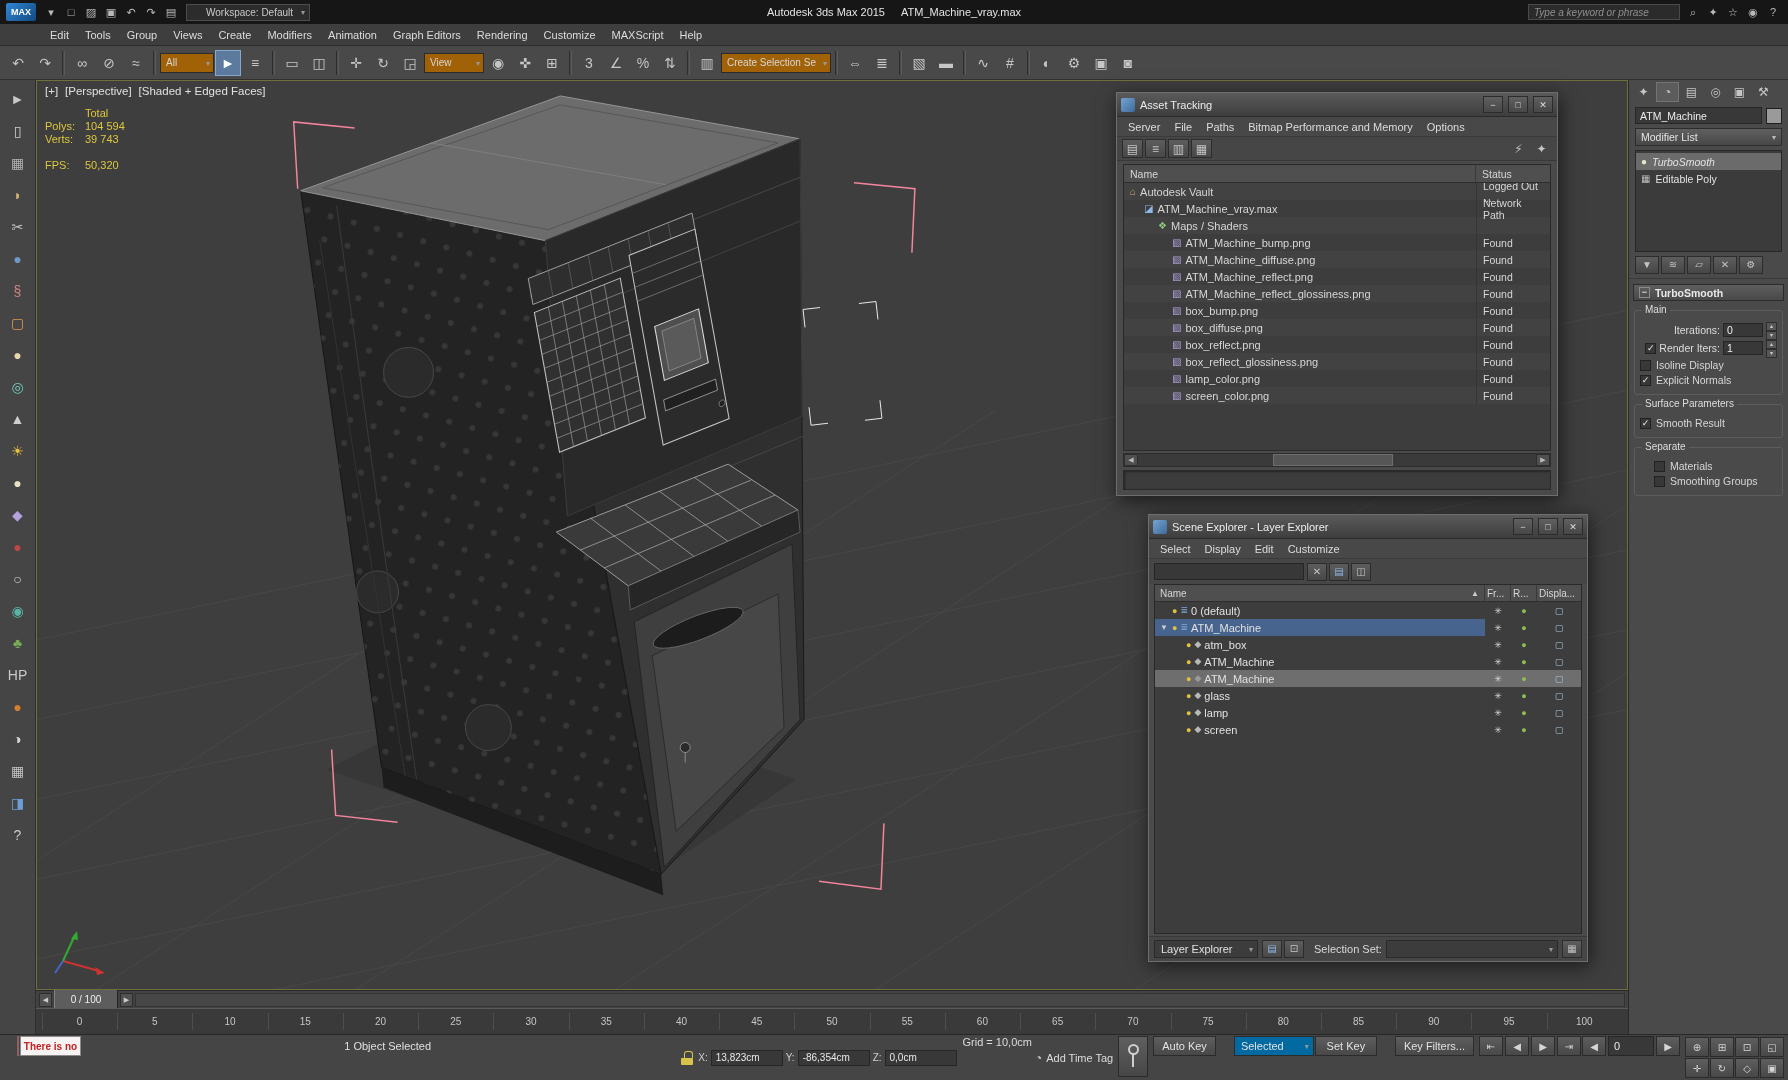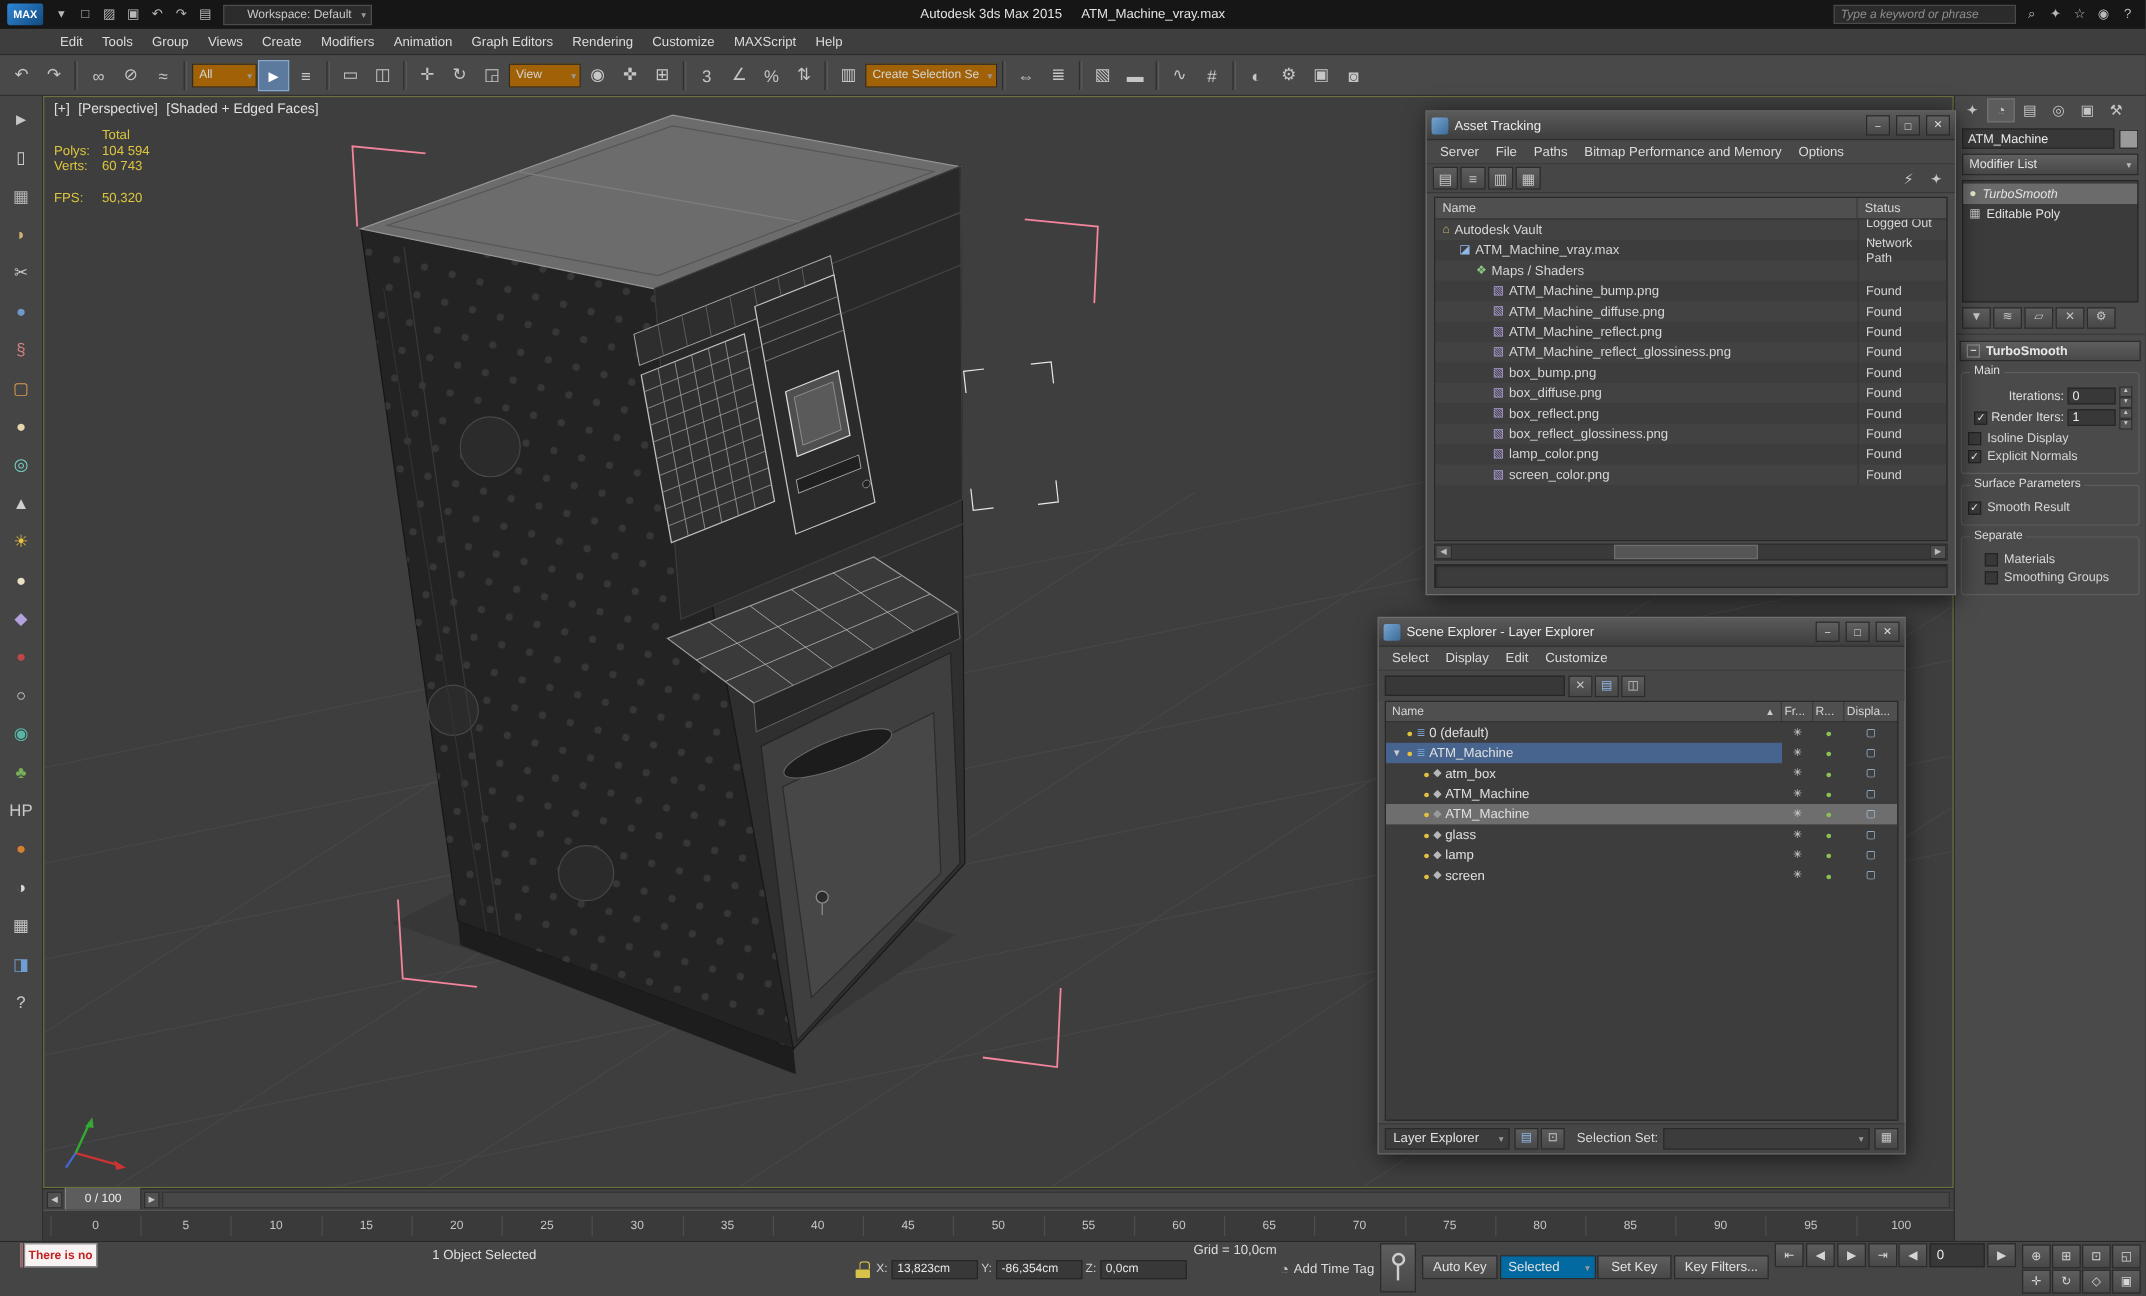--- a/index.html
+++ b/index.html
@@ -109,32 +109,32 @@
 .coord-field{width:72px;height:16px;background:#383838;border:1px solid #262626;color:#e8e8e8;font-size:10px;display:inline-flex;align-items:center;padding:0 4px;}
 .lock-icon{width:12px;height:14px;position:relative;display:inline-block;margin-right:2px;}
 .lock-icon::before{content:"";position:absolute;top:0;left:2.5px;width:7px;height:6px;border:1.5px solid #d8c24a;border-bottom:none;border-radius:3px 3px 0 0;}
 .lock-icon::after{content:"";position:absolute;bottom:0;left:0;width:12px;height:7px;background:#d8c24a;border-radius:1px;}
 .grid-col{gap:3px;}
 .grid-text{color:#dcdcdc;white-space:nowrap;}
 .timetag{display:flex;align-items:center;gap:4px;color:#dcdcdc;white-space:nowrap;}
 .set-keys-button{width:30px;height:41px;background:linear-gradient(#5f5f5f,#474747);border:1px solid #2b2b2b;display:flex;align-items:flex-start;justify-content:center;padding-top:7px;}
 .key-shape{width:11px;height:11px;border:2.5px solid #cfcfcf;border-radius:50%;position:relative;}
 .key-shape::after{content:"";position:absolute;left:2px;top:8px;width:2.5px;height:13px;background:#cfcfcf;}
-.anim-row{display:flex;gap:2px;margin-top:10px;}
+.anim-row{display:flex;gap:18px;}
 .sb-button{height:20px;min-width:62px;background:linear-gradient(#5e5e5e,#484848);border:1px solid #2b2b2b;display:flex;align-items:center;justify-content:center;padding:0 8px;color:#e2e2e2;white-space:nowrap;}
 .sb-dropdown{height:20px;min-width:80px;background:#0369a1;border:1px solid #2b2b2b;display:flex;align-items:center;padding:0 16px 0 6px;position:relative;color:#e2e2e2;}
 .sb-dropdown::after{content:"▾";position:absolute;right:4px;font-size:8px;color:#999;}
 .play-row{display:flex;gap:2px;}
 .sb-icon-btn{width:24px;height:20px;background:linear-gradient(#5e5e5e,#484848);border:1px solid #2b2b2b;display:flex;align-items:center;justify-content:center;color:#d5d5d5;font-size:10px;}
 .frame-field{width:46px;height:20px;background:#383838;border:1px solid #262626;display:flex;align-items:center;padding:0 5px;color:#e8e8e8;}
 .nav-col{display:grid;grid-template-columns:repeat(4,24px);grid-auto-rows:20px;gap:1px;align-content:center;}
 
 
 .float-window{position:absolute;background:#4a4a4a;border:1px solid #6e6e6e;box-shadow:2px 4px 18px rgba(0,0,0,.6);display:flex;flex-direction:column;z-index:10;}
-#asset-tracking{left:1188px;top:92px;width:442px;height:404px;}
+#asset-tracking{left:1116px;top:92px;width:442px;height:404px;}
 #scene-explorer{left:1148px;top:514px;width:440px;height:448px;}
 .fw-titlebar{height:24px;background:linear-gradient(#5a5a5a,#3e3e3e);border-bottom:1px solid #2a2a2a;display:flex;align-items:center;gap:5px;padding:0 4px;flex:none;}
 .fw-icon{width:14px;height:14px;background:linear-gradient(135deg,#77a5d2,#3c6a9a);border-radius:2px;flex:none;}
 .fw-title{flex:1;color:#ececec;white-space:nowrap;overflow:hidden;}
 .wbtn{width:20px;height:17px;background:linear-gradient(#606060,#474747);border:1px solid #2b2b2b;display:flex;align-items:center;justify-content:center;font-size:9px;color:#ddd;flex:none;}
 .fw-menubar{height:20px;display:flex;align-items:center;padding:0 4px;background:#484848;border-bottom:1px solid #3a3a3a;flex:none;}
 .fw-menu-item{padding:2px 7px;color:#dcdcdc;white-space:nowrap;}
 
 
 .at-toolbar{height:24px;display:flex;align-items:center;padding:0 5px;background:#464646;border-bottom:1px solid #383838;flex:none;}
@@ -627,21 +627,21 @@
         <div class="stat-row">
             <span class="stat-label"></span>
             <span class="stat-value">Total</span>
           </div>
         <div class="stat-row">
             <span class="stat-label">Polys:</span>
             <span class="stat-value">104 594</span>
           </div>
         <div class="stat-row">
             <span class="stat-label">Verts:</span>
-            <span class="stat-value">60 743</span>
+            <span class="stat-value">39 743</span>
           </div>
         <div class="stat-row spaced">
             <span class="stat-label">FPS:</span>
             <span class="stat-value">50,320</span>
           </div>
       </div>
       <svg class="axis-gizmo" width="70" height="52">
         <line x1="16" y1="30" x2="52" y2="40" stroke="#cc3333" stroke-width="2"></line>
         <polygon points="58,42 48,36 50,44" fill="#cc3333"></polygon>
         <line x1="16" y1="30" x2="28" y2="4" stroke="#33aa33" stroke-width="2"></line>

